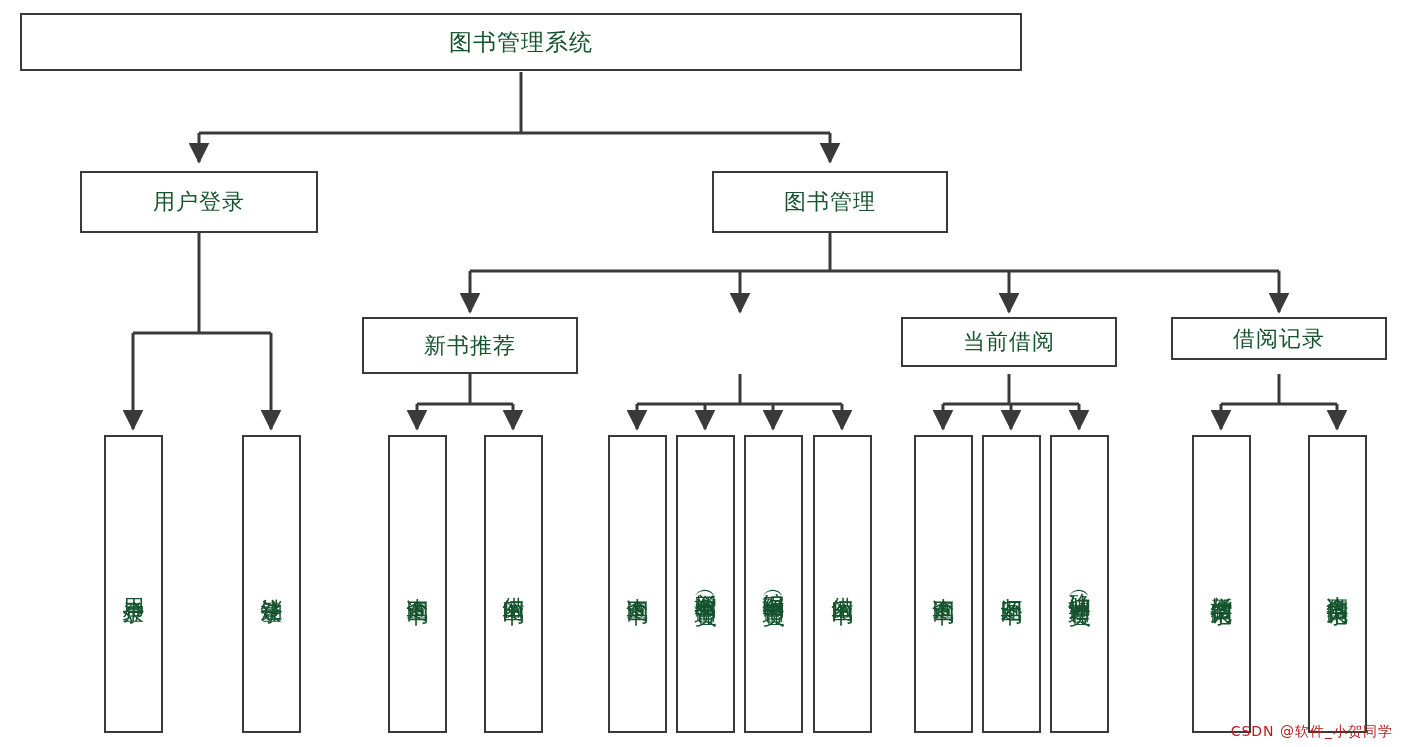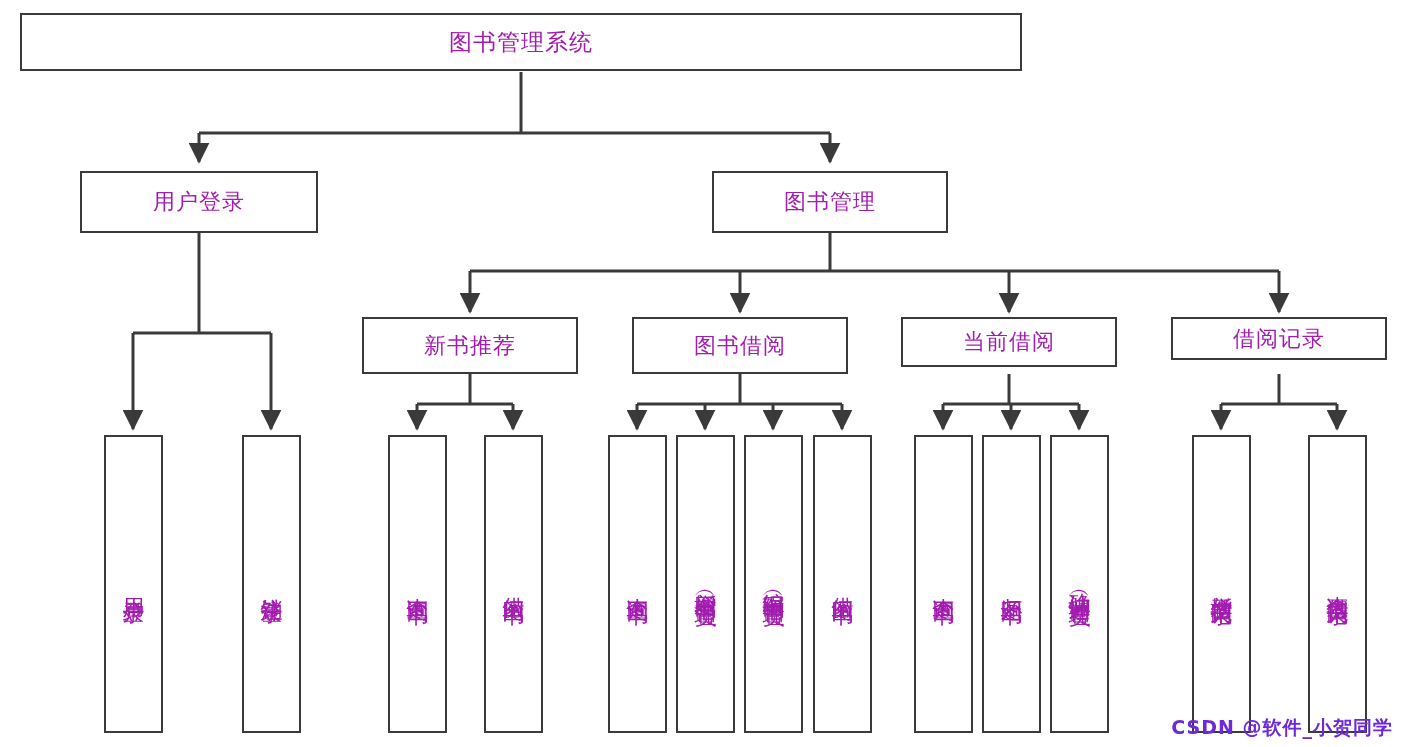--- a/index.html
+++ b/index.html
@@ -14,21 +14,21 @@
   #wires{position:absolute;left:0;top:0;width:1405px;height:747px;}
 
   .node{
     position:absolute;
     box-sizing:border-box;
     background:#ffffff;
     border:2.5px solid #3a3a3a;
     display:flex;
     align-items:center;
     justify-content:center;
-    color:#a21caf;
+    color:#14532d;
   }
   .node.root{ border-width:2.5px; }
   .node .lbl{
     display:block;
     line-height:1.15;
     white-space:nowrap;
   }
   
   .node.h .lbl{ font-size:22px; letter-spacing:1px; }
   .node.root .lbl{ font-size:23px; letter-spacing:1px; }
@@ -45,26 +45,25 @@
     line-height:1.18;
     letter-spacing:2px;
     white-space:normal;
     max-height:270px;
   }
 
   #watermark{
     position:absolute;
     right:12px;
     bottom:6px;
-    font-size:19px;
-    color:#6d28d9;
+    font-size:14px;
+    color:#b91c1c;
     letter-spacing:1px;
     white-space:nowrap;
     user-select:none;
-    font-weight:bold;
   }
 </style>
 </head>
 <body>
 
 <div id="canvas">
 
   <svg id="wires" viewBox="0 0 1405 747" width="1405" height="747" xmlns="http://www.w3.org/2000/svg">
     <defs>
       <marker id="arrow" viewBox="0 0 10 10" refX="9.2" refY="5" markerWidth="7" markerHeight="7" orient="auto-start-reverse">
@@ -122,23 +121,20 @@
   <div class="node h" style="left:80px;top:171px;width:238px;height:62px;">
     <span class="lbl">用户登录</span>
   </div>
   <div class="node h" style="left:712px;top:171px;width:236px;height:62px;">
     <span class="lbl">图书管理</span>
   </div>
 
   <div class="node h" style="left:362px;top:317px;width:216px;height:57px;">
     <span class="lbl">新书推荐</span>
   </div>
-  <div class="node h" style="left:632px;top:317px;width:216px;height:57px;">
-    <span class="lbl">图书借阅</span>
-  </div>
   <div class="node h" style="left:901px;top:317px;width:216px;height:50px;">
     <span class="lbl">当前借阅</span>
   </div>
   <div class="node h" style="left:1171px;top:317px;width:216px;height:43px;">
     <span class="lbl">借阅记录</span>
   </div>
 
   <div class="node v" style="left:104px;top:435px;width:59px;height:298px;">
     <span class="lbl">用户登录</span>
   </div>

